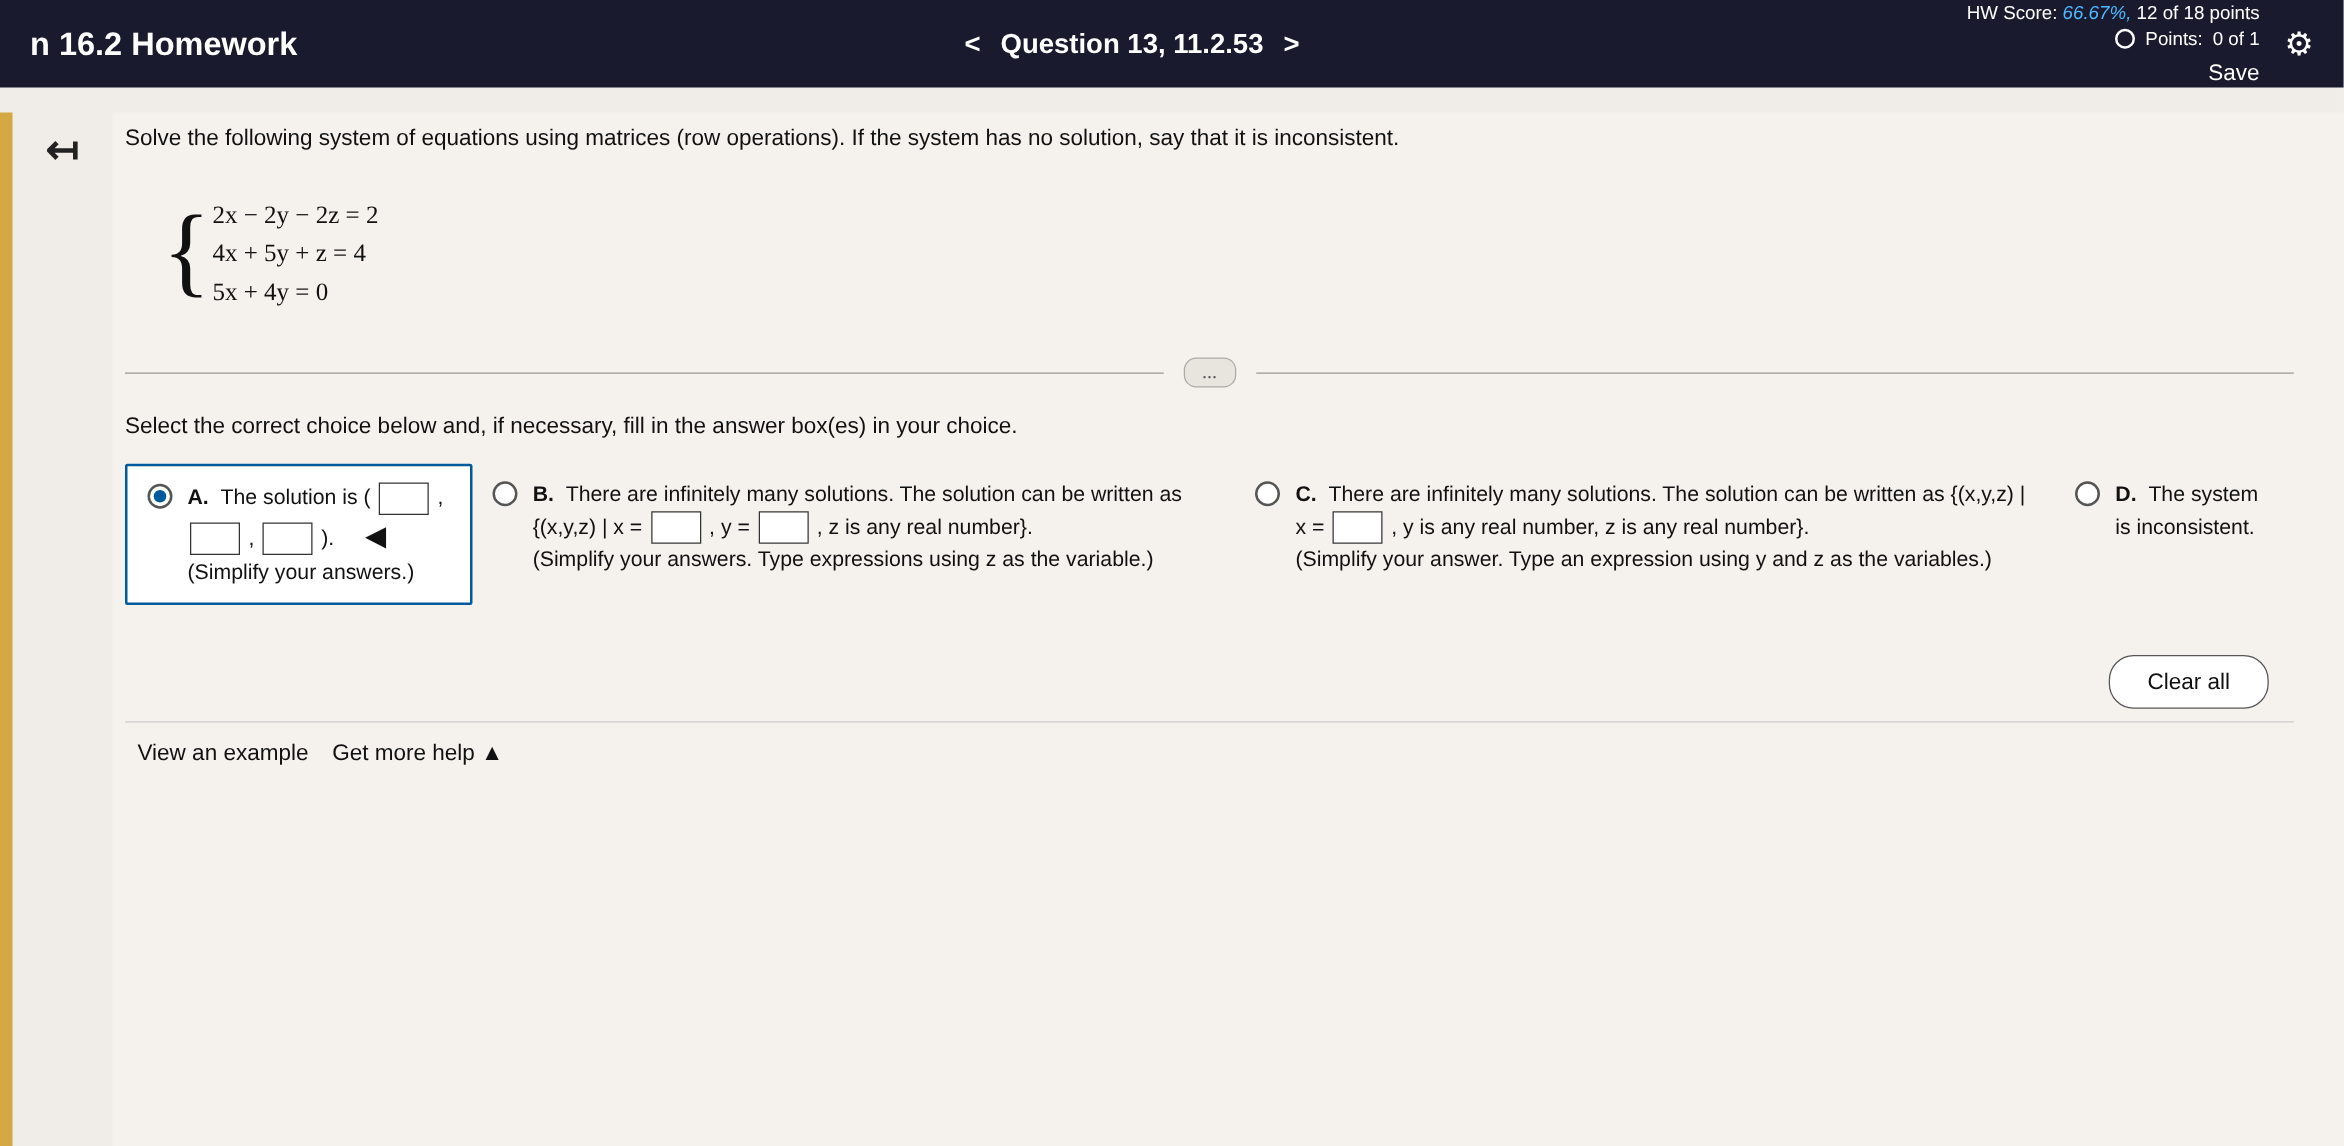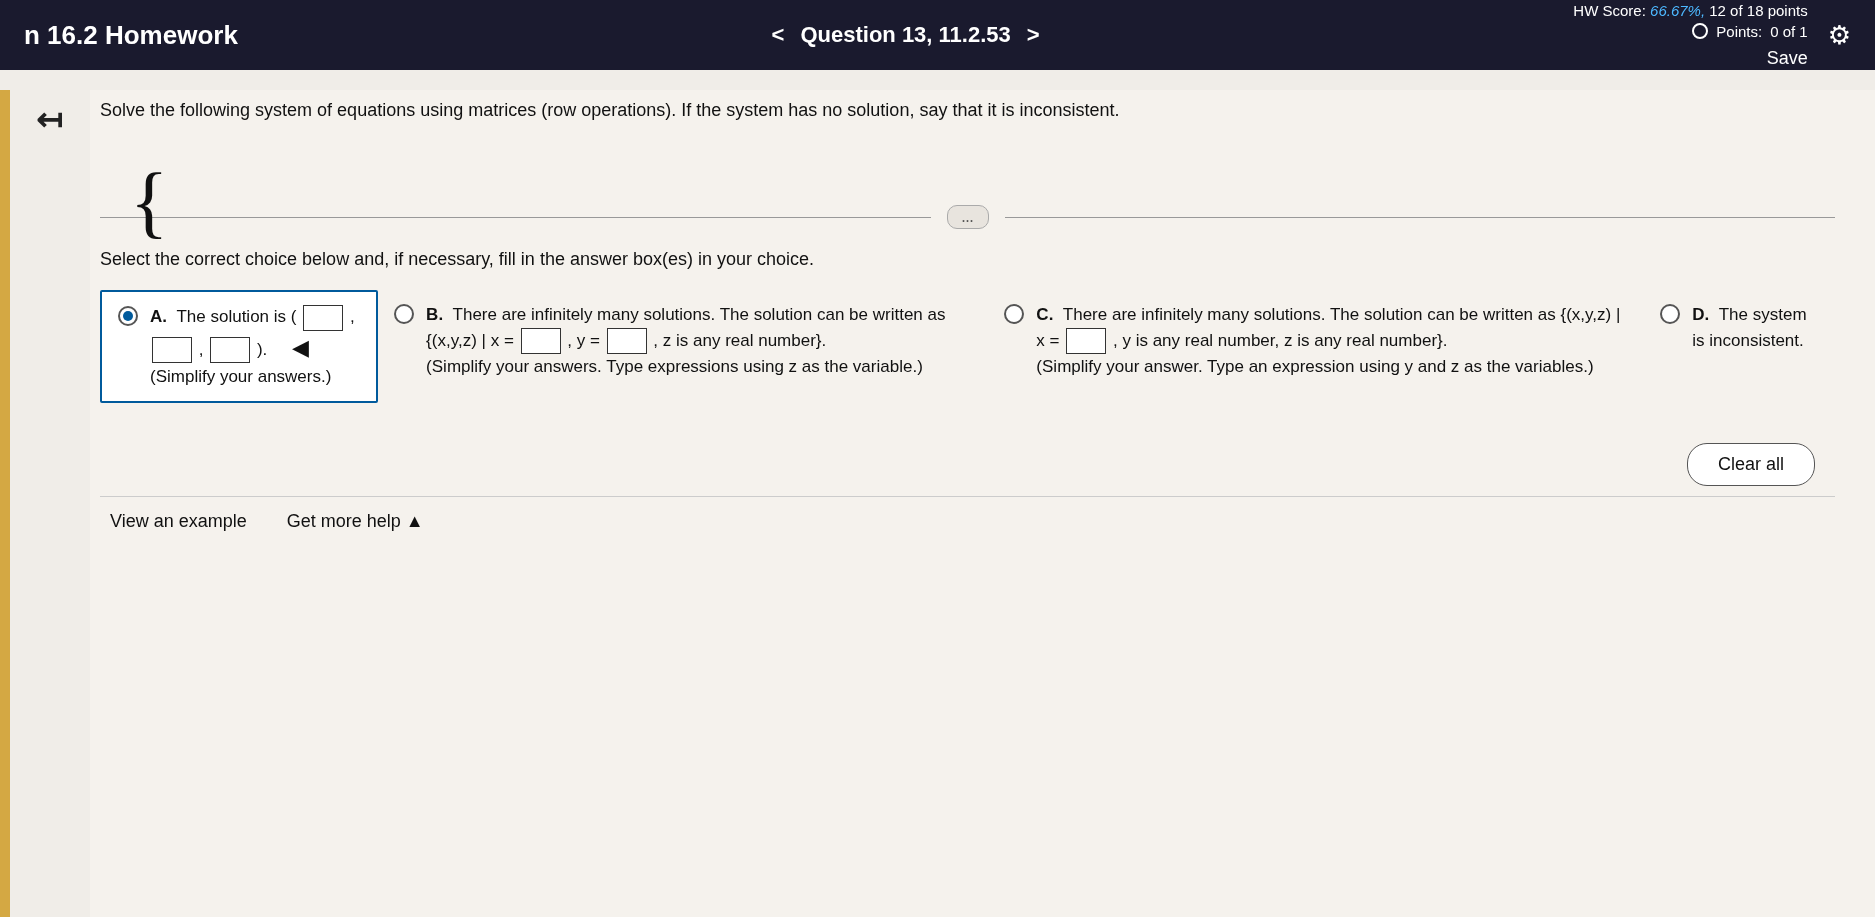--- a/index.html
+++ b/index.html
@@ -260,21 +260,21 @@
       padding: 10px 30px;
       font-size: 18px;
       font-family: Arial, sans-serif;
       cursor: pointer;
       color: white;
     }
 
     
     .bottom-links {
       display: flex;
-      gap: 40px;
+      gap: 19px;
       padding: 14px 0 0 10px;
       font-size: 18px;
       font-family: Arial, sans-serif;
       color: #111;
       border-top: 1px solid #ccc;
       margin-top: 10px;
     }
     .bottom-link {
       cursor: pointer;
       color: #111;
@@ -332,20 +332,25 @@
   </div>
 
   <div class="content-area">
 
     
     <div class="problem-statement">Solve the following system of equations using matrices (row operations). If the system has no solution, say that it is inconsistent.</div>
 
     
     <div class="equation-system">
       <span class="brace">{</span>
+      <div class="equations">
+        <div class="equation">2x − 2y − 2z = 2</div>
+        <div class="equation">4x + 5y + z = 4</div>
+        <div class="equation">5x + 4y = 0</div>
+      </div>
     </div>
 
     
     <div class="divider-row">
       <div class="divider-line"></div>
       <div class="divider-dots">...</div>
       <div class="divider-line"></div>
     </div>
 
     

